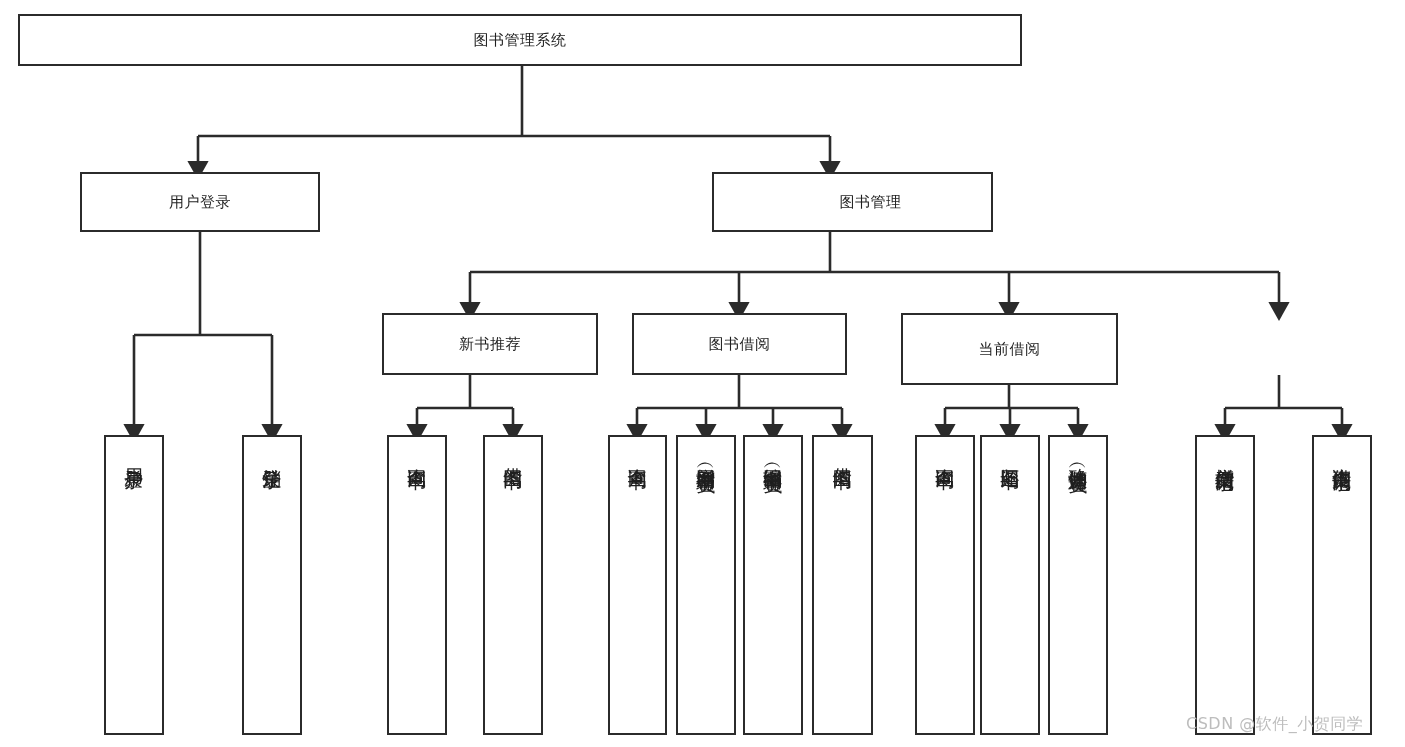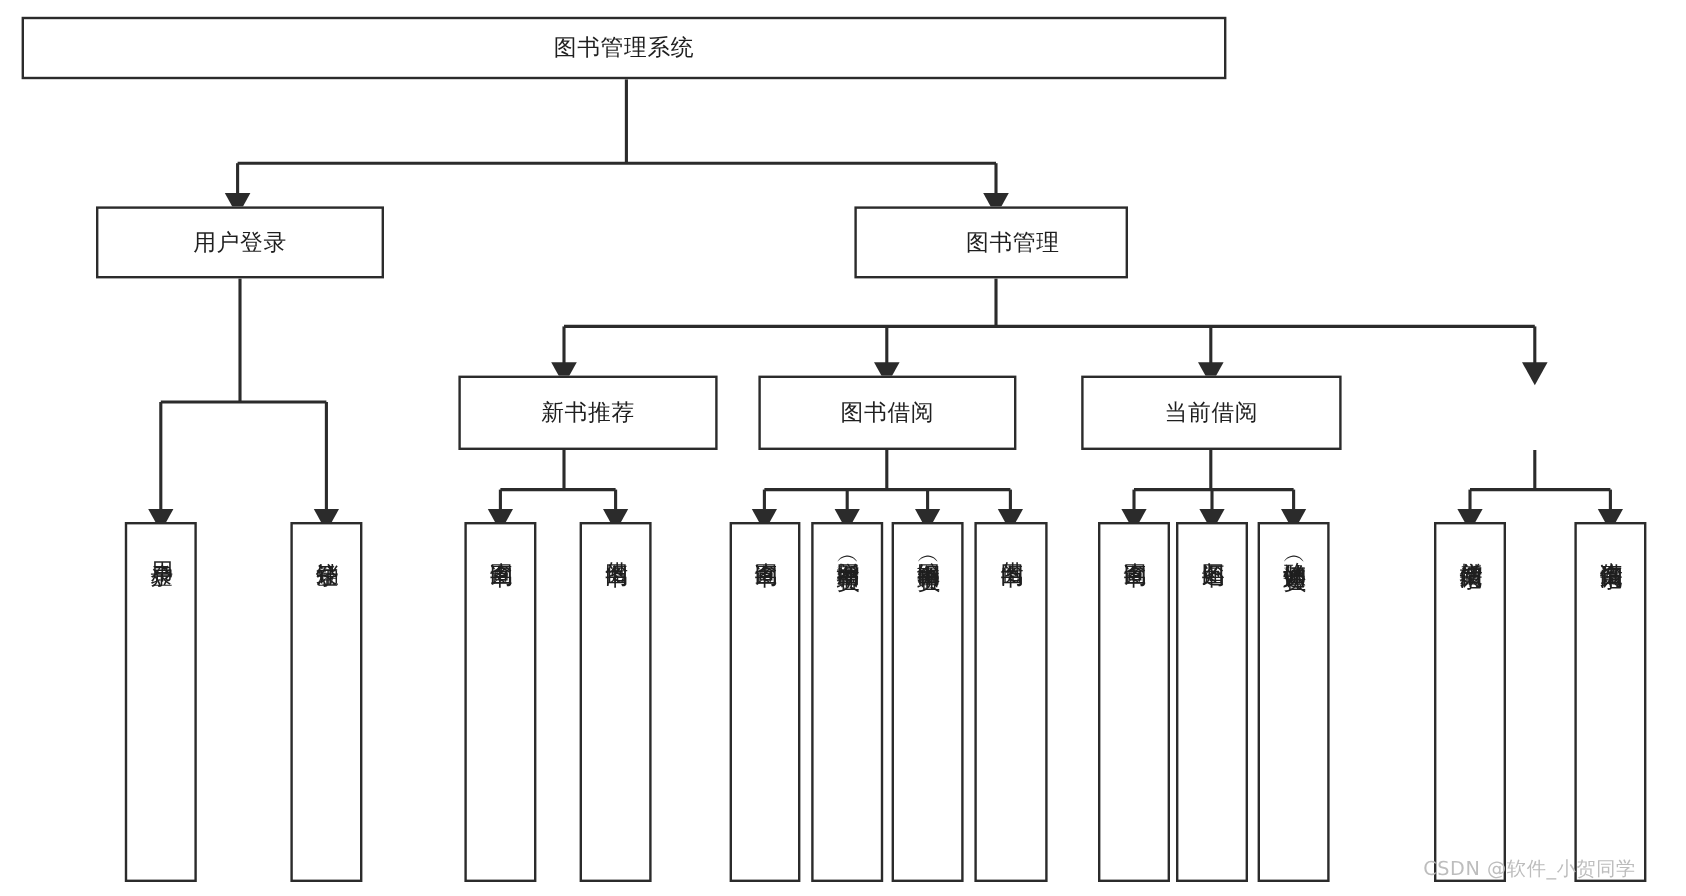--- a/index.html
+++ b/index.html
@@ -29,21 +29,21 @@
     box-sizing: border-box;
     border: 2px solid #2b2b2b;
     background: #ffffff;
     display: flex;
     align-items: center;
     justify-content: center;
     color: #1f1f1f;
     z-index: 2;
   }
   .node.horiz {
-    font-size: 19px;
+    font-size: 15px;
     letter-spacing: 0.5px;
     line-height: 1.2;
   }
   .node.vert {
     padding-top: 16px;
     align-items: flex-start;
   }
   .node.vert .vlabel {
     writing-mode: vertical-rl;
     text-orientation: upright;
@@ -119,31 +119,31 @@
     </g>
   </svg>
 
   <div class="node horiz" style="left:18px; top:14px; width:1004px; height:52px;">
     <span>图书管理系统</span>
   </div>
 
   <div class="node horiz" style="left:80px; top:172px; width:240px; height:60px;">
     <span>用户登录</span>
   </div>
-  <div class="node horiz" style="left:712px; top:172px; width:228px; height:60px;padding-left:36px;">
+  <div class="node horiz" style="left:712px; top:172px; width:281px; height:60px;padding-left:36px;">
     <span>图书管理</span>
   </div>
 
   <div class="node horiz" style="left:382px; top:313px; width:216px; height:62px;">
     <span>新书推荐</span>
   </div>
   <div class="node horiz" style="left:632px; top:313px; width:215px; height:62px;">
     <span>图书借阅</span>
   </div>
-  <div class="node horiz" style="left:901px; top:313px; width:217px; height:62px;">
+  <div class="node horiz" style="left:901px; top:313px; width:217px; height:72px;">
     <span>当前借阅</span>
   </div>
 
   <div class="node vert" style="left:104px; top:435px; width:60px; height:300px;">
     <span class="vlabel">用户登录</span>
   </div>
   <div class="node vert" style="left:242px; top:435px; width:60px; height:300px;">
     <span class="vlabel">注销登录</span>
   </div>
 

